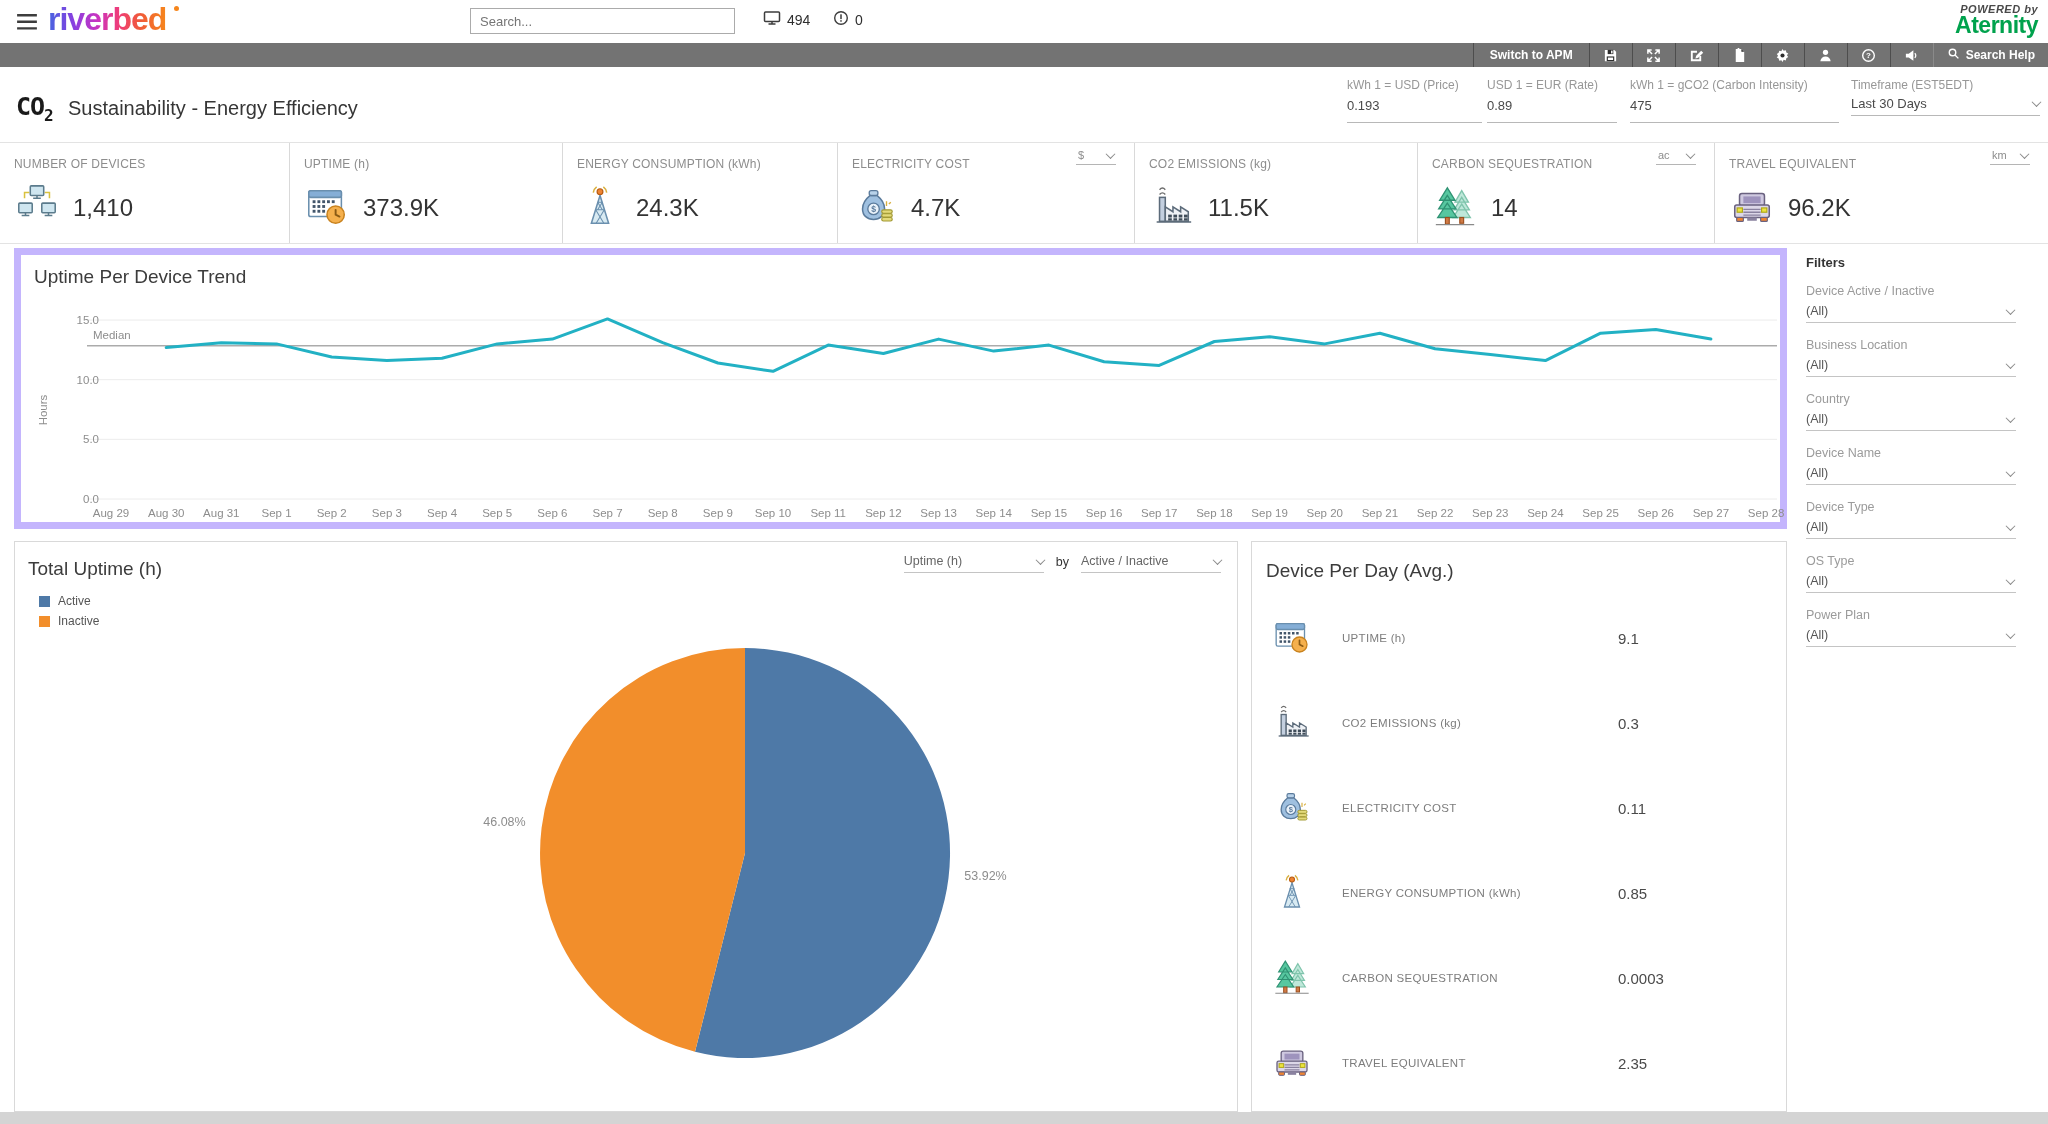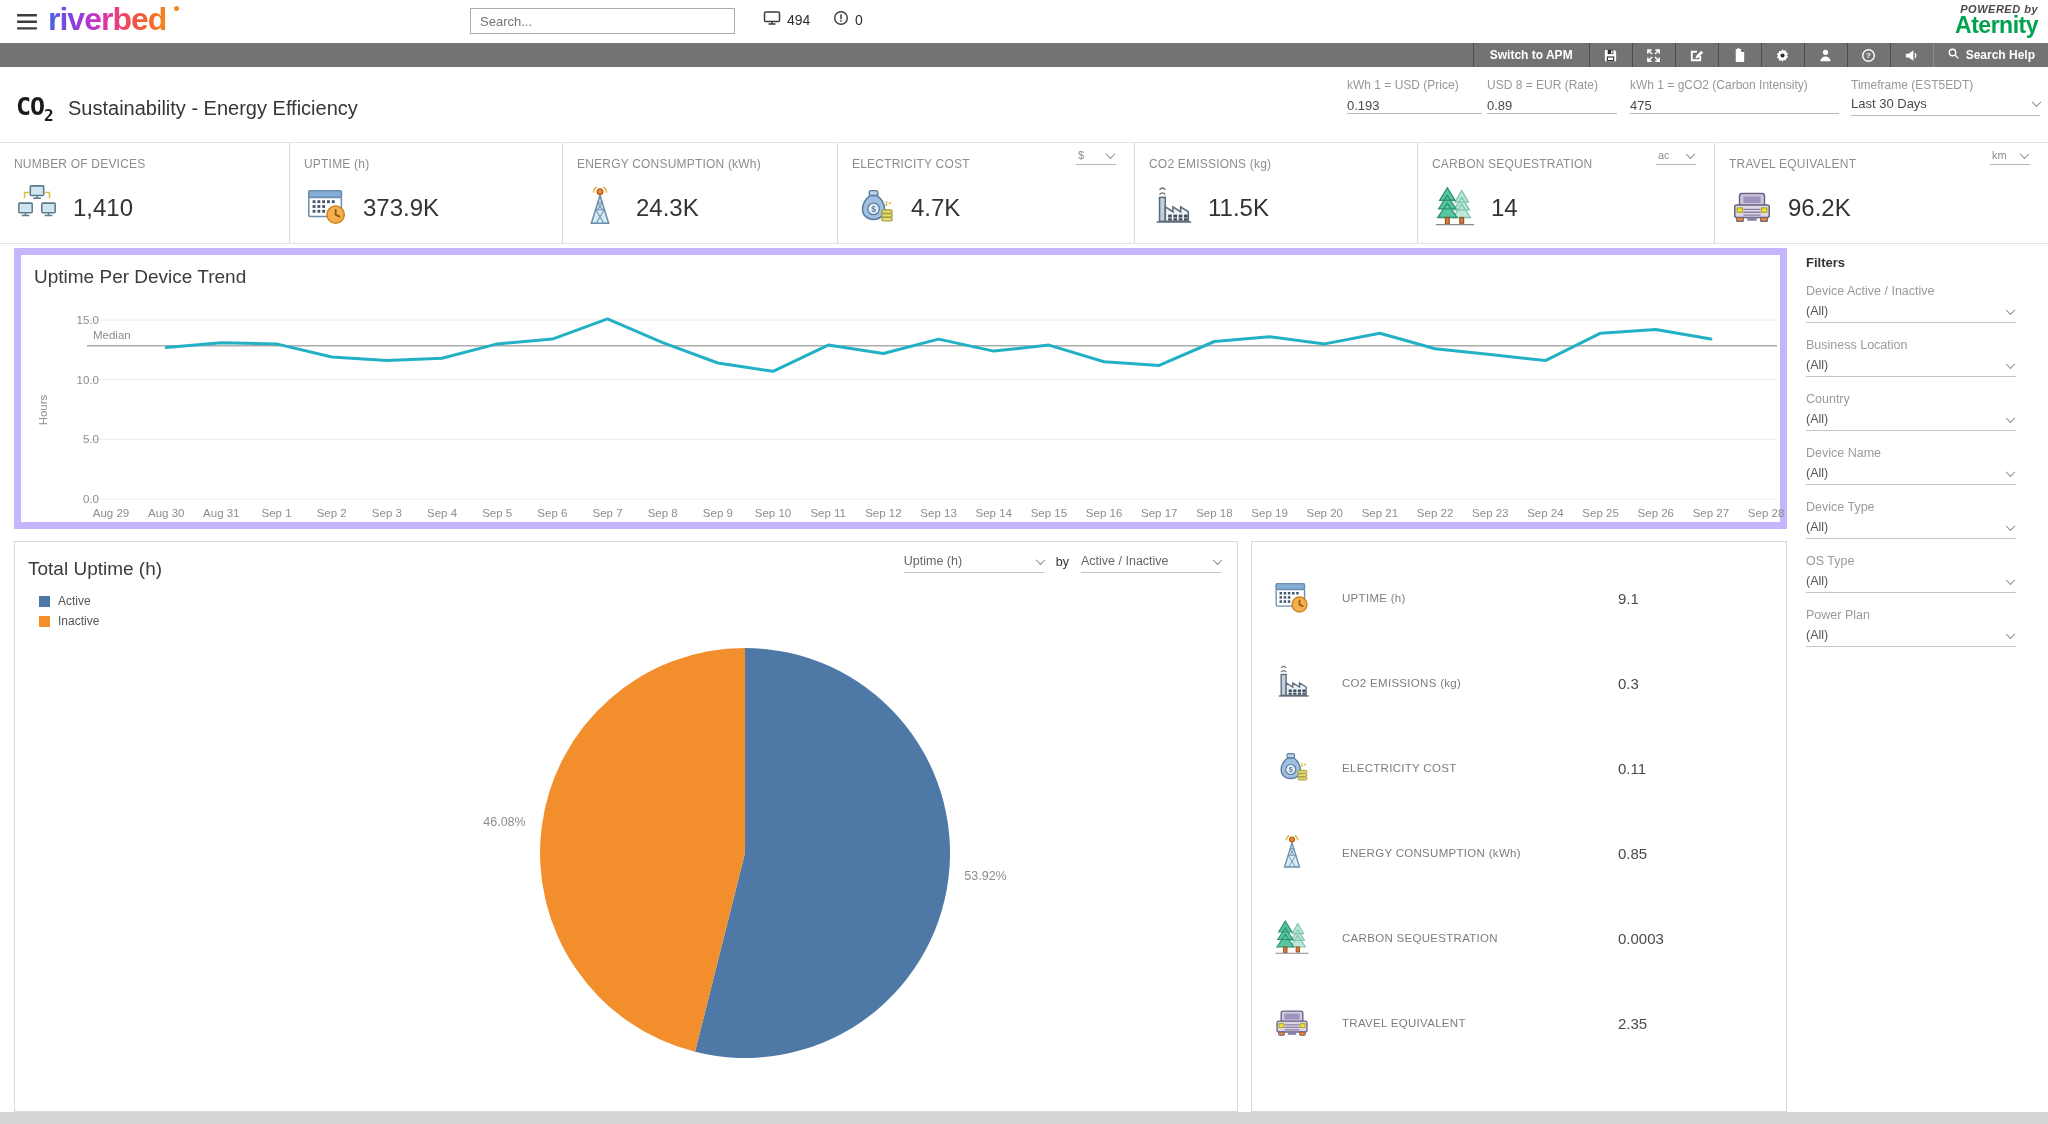--- a/index.html
+++ b/index.html
@@ -27,21 +27,21 @@
   .tb-item svg { width:15px; height:15px; }
   .tb-help { display:flex; align-items:center; gap:6px; padding:0 13px; color:#fff; font-size:12px; font-weight:bold; border-left:1px solid #8a8a8a; cursor:pointer; }
   .tb-help svg { width:13px; height:13px; }
 
   
   .co2-logo { position:absolute; left:16px; top:92px; font-family:"DejaVu Sans Mono",monospace; font-weight:bold; font-size:25px; color:#1a1a1a; letter-spacing:-1px; }
   .co2-logo sub { font-size:16px; }
   .page-title { position:absolute; left:68px; top:97px; font-size:20px; color:#363636; }
   .hfield { position:absolute; top:78px; }
   .hfield-label { font-size:12px; color:#979797; margin-bottom:4px; white-space:nowrap; }
-  .field-input { border:none; border-bottom:1px solid #b8b8b8; font-size:13px; color:#4a4a4a; width:100%; padding:0 0 0 0; background:transparent; outline:none; font-family:inherit; }
+  .field-input { border:none; border-bottom:1px solid #b8b8b8; font-size:13px; color:#4a4a4a; width:100%; padding:0 0 9px 0; background:transparent; outline:none; font-family:inherit; }
   .hf1 { left:1347px; width:135px; } .hf2 { left:1487px; width:130px; } .hf3 { left:1630px; width:209px; } .hf4 { left:1851px; width:189px; }
   .dropdown-row { display:flex; justify-content:space-between; align-items:center; border-bottom:1px solid #b8b8b8; padding-bottom:4px; font-size:13px; color:#4a4a4a; cursor:pointer; }
   .chev { width:7px; height:7px; border-right:1.5px solid #8a8a8a; border-bottom:1.5px solid #8a8a8a; transform:rotate(45deg) translate(-1px,-1px); display:inline-block; flex:none; }
   .hdivider { position:absolute; left:0; top:142px; width:2048px; height:1px; background:#e3e3e3; }
 
   
   .kpi-row { position:absolute; left:0; top:143px; width:2048px; height:100px; display:flex; }
   .kpi-cell { position:relative; flex:none; padding:14px 0 0 14px; }
   .kpi-cell + .kpi-cell { border-left:1px solid #d9d9d9; }
   .kpi-row .kpi-cell:nth-child(1){width:289px;} .kpi-row .kpi-cell:nth-child(2){width:273px;}
@@ -191,21 +191,21 @@
   </div>
 
   <div class="co2-logo"><span>CO</span><sub>2</sub></div>
   <div class="page-title">Sustainability - Energy Efficiency</div>
 
   <div class="hfield hf1">
     <div class="hfield-label">kWh 1 = USD (Price)</div>
     <input class="field-input" value="0.193" style="">
   </div>
   <div class="hfield hf2">
-    <div class="hfield-label">USD 8 = EUR (Rate)</div>
+    <div class="hfield-label">USD 1 = EUR (Rate)</div>
     <input class="field-input" value="0.89" style="">
   </div>
   <div class="hfield hf3">
     <div class="hfield-label">kWh 1 = gCO2 (Carbon Intensity)</div>
     <input class="field-input" value="475" style="">
   </div>
   <div class="hfield hf4">
     <div class="hfield-label">Timeframe (EST5EDT)</div>
     <div class="dropdown-row">
       <span>Last 30 Days</span>
@@ -492,20 +492,21 @@
       </div>
     <svg id="pie-svg" class="pie-svg" width="1222" height="569" viewBox="0 0 1222 569">
         <path d="M730 311 L730.0 106.0 A205 205 0 1 1 680.0 509.8 Z" fill="#4e79a7"></path>
         <text x="949.3" y="338.1" class="pie-label" text-anchor="start">53.92%</text>
         <path d="M730 311 L680.0 509.8 A205 205 0 0 1 730.0 106.0 Z" fill="#f28e2b"></path>
         <text x="510.7" y="283.9" class="pie-label" text-anchor="end">46.08%</text>
       </svg>
   </div>
 
   <div class="device-panel">
+    <div class="device-title">Device Per Day (Avg.)</div>
     <div class="device-rows" id="device-rows">
         <div class="device-row">
           <span><svg viewBox="0 0 48 48">
               <g stroke="#6a8fae" stroke-width="1.6">
                 <rect x="5" y="8" width="34" height="27" rx="2" fill="#fff"></rect>
                 <rect x="5" y="8" width="34" height="7" rx="2" fill="#85aed6"></rect>
               </g>
               <g fill="#43566b">
                 <rect x="9" y="18" width="3" height="3"></rect>
                 <rect x="14" y="18" width="3" height="3"></rect>

